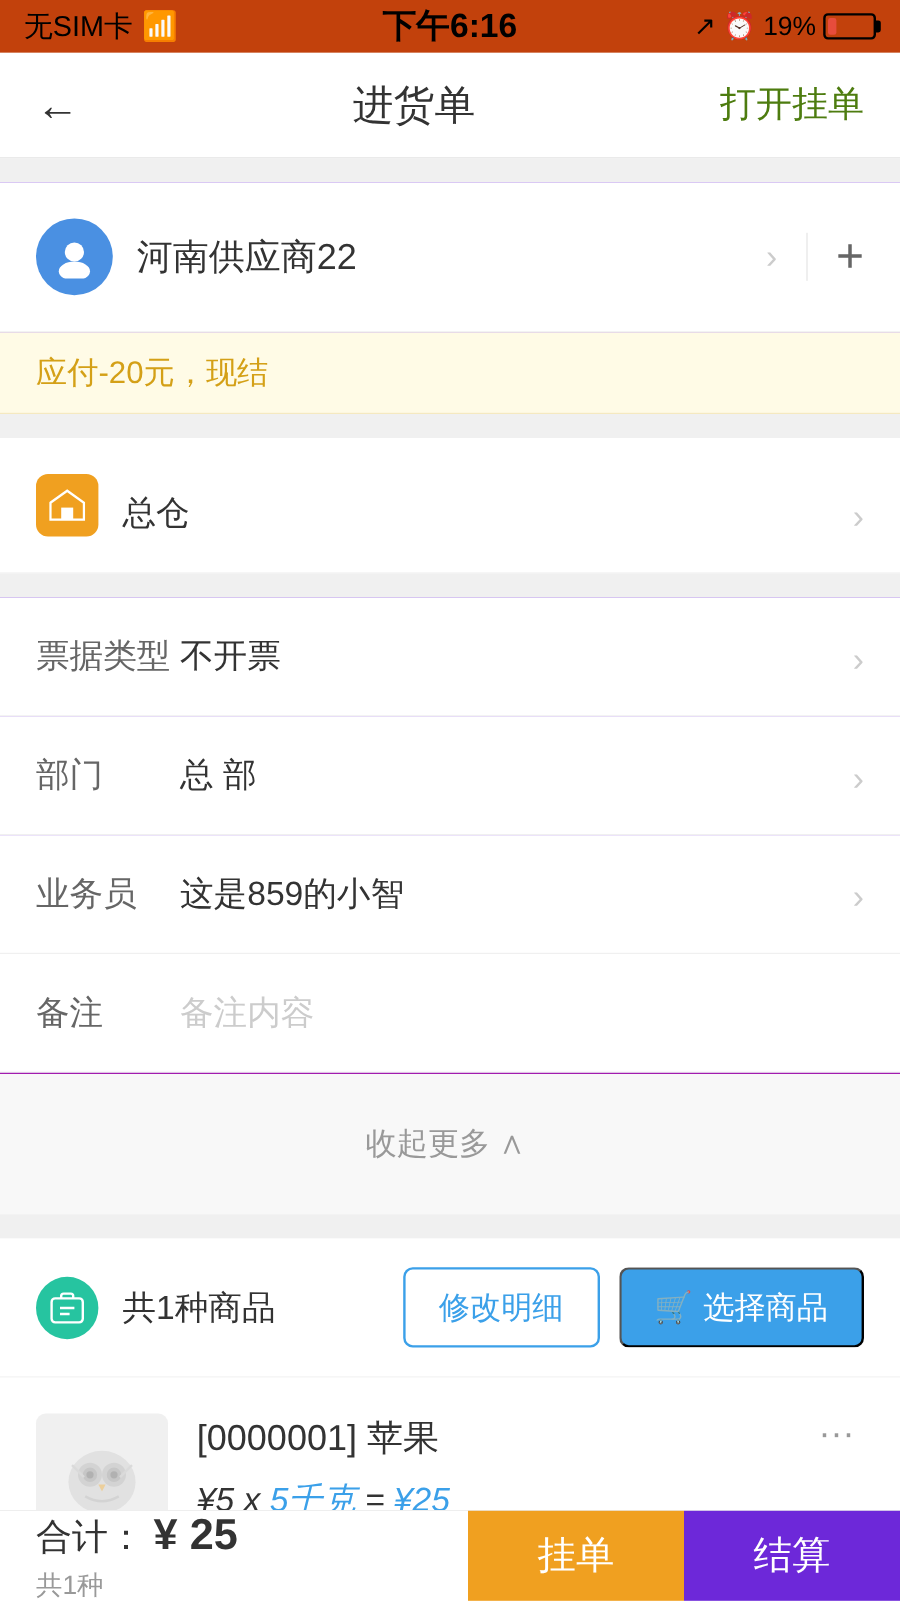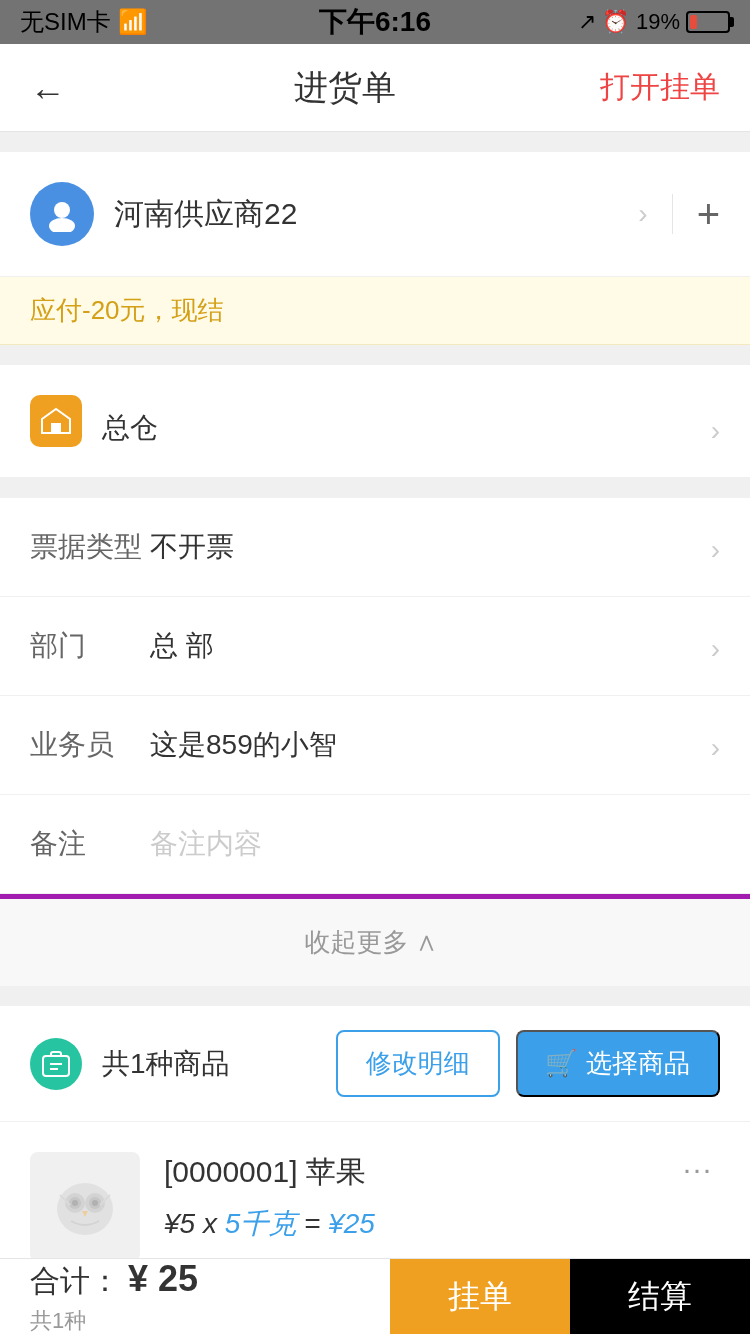--- a/index.html
+++ b/index.html
@@ -8,21 +8,21 @@
       font-family: -apple-system, "PingFang SC", "Helvetica Neue", sans-serif;
       background: #f5f5f5;
       width: 750px;
       min-height: 1334px;
       overflow-x: hidden;
       font-size: 28px;
     }
 
     
     .status-bar {
-      background: #737373;
+      background: #c2410c;
       height: 44px;
       display: flex;
       align-items: center;
       justify-content: space-between;
       padding: 14px 20px;
       font-size: 24px;
       color: #000;
     }
     .status-bar-left { display: flex; align-items: center; gap: 8px; }
     .status-bar-center { font-size: 28px; font-weight: 600; position: absolute; left: 50%; transform: translateX(-50%); }
@@ -55,21 +55,21 @@
       cursor: pointer;
       width: 60px;
     }
     .nav-title {
       font-size: 34px;
       font-weight: 500;
       color: #333;
     }
     .nav-action {
       font-size: 30px;
-      color: #ef4444;
+      color: #4d7c0f;
       cursor: pointer;
     }
 
     
     .section-divider {
       height: 20px;
       background: #f0f0f0;
     }
 
     
@@ -150,22 +150,22 @@
       font-size: 28px;
       color: #ccc;
     }
 
     
     .collapse-row {
       background: #f8f8f8;
       display: flex;
       align-items: center;
       justify-content: center;
-      padding: 26px 30px;
-      border-top: 5px solid #a21caf;
+      padding: 41px 30px;
+      border-top: 1px solid #a21caf;
       cursor: pointer;
     }
     .collapse-text {
       font-size: 26px;
       color: #999;
       margin-right: 8px;
     }
 
     
     .product-header {
@@ -284,21 +284,21 @@
       width: 180px;
       background: #f0a020;
       color: #fff;
       display: flex; align-items: center; justify-content: center;
       font-size: 32px;
       cursor: pointer;
       text-align: center;
     }
     .btn-checkout {
       width: 180px;
-      background: #000000;
+      background: #6d28d9;
       color: #fff;
       display: flex; align-items: center; justify-content: center;
       font-size: 32px;
       cursor: pointer;
     }
 
     
     .owl-logo {
       width: 80px; height: 80px;
       opacity: 0.4;

